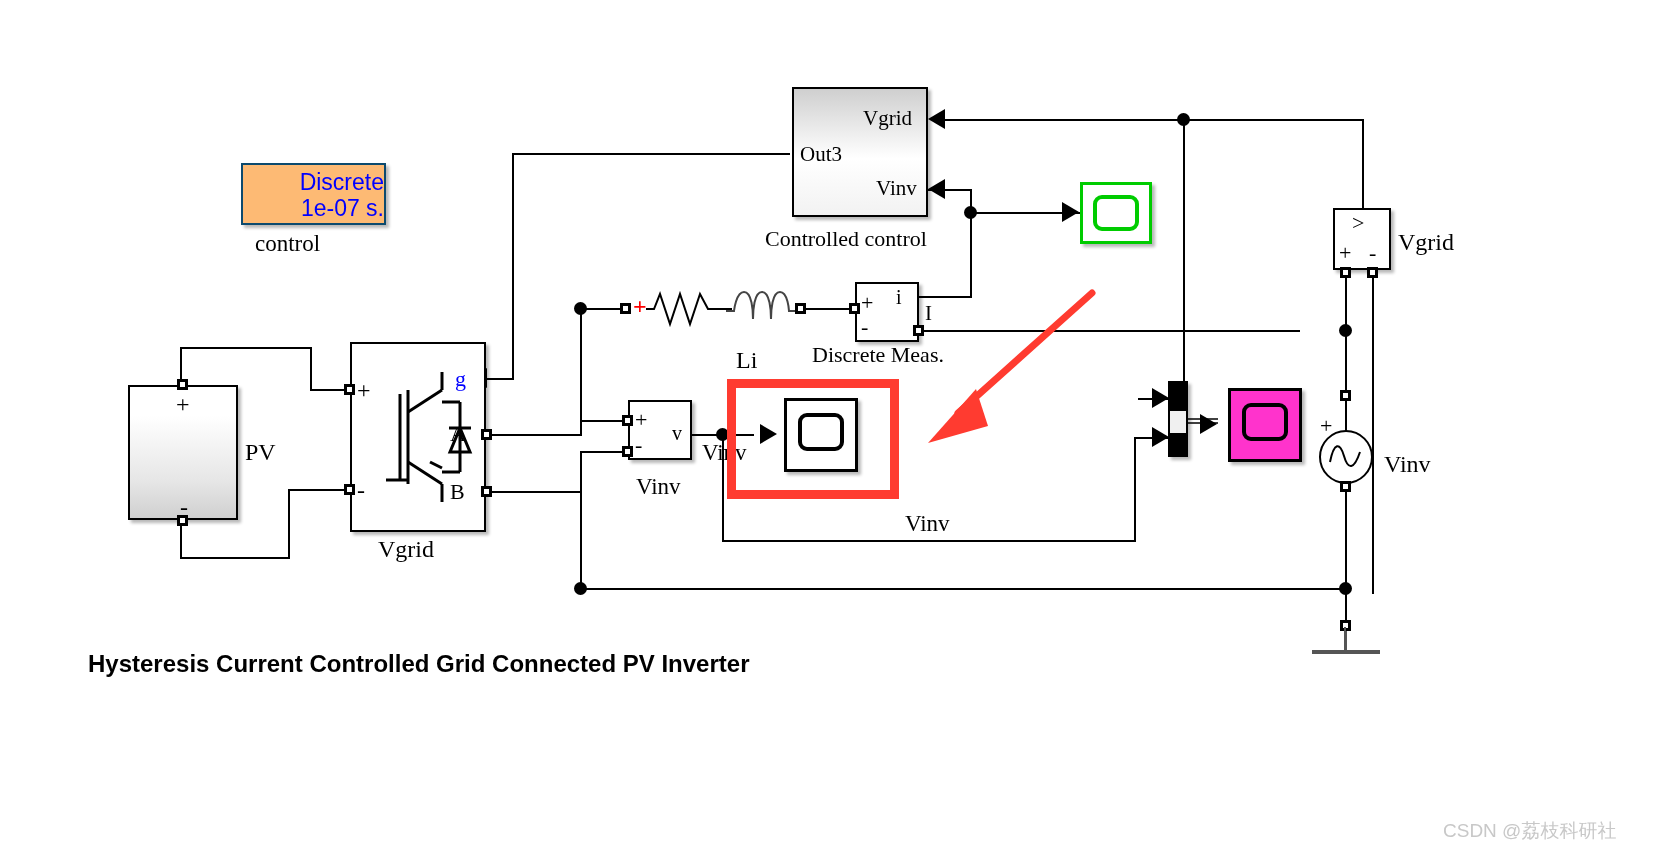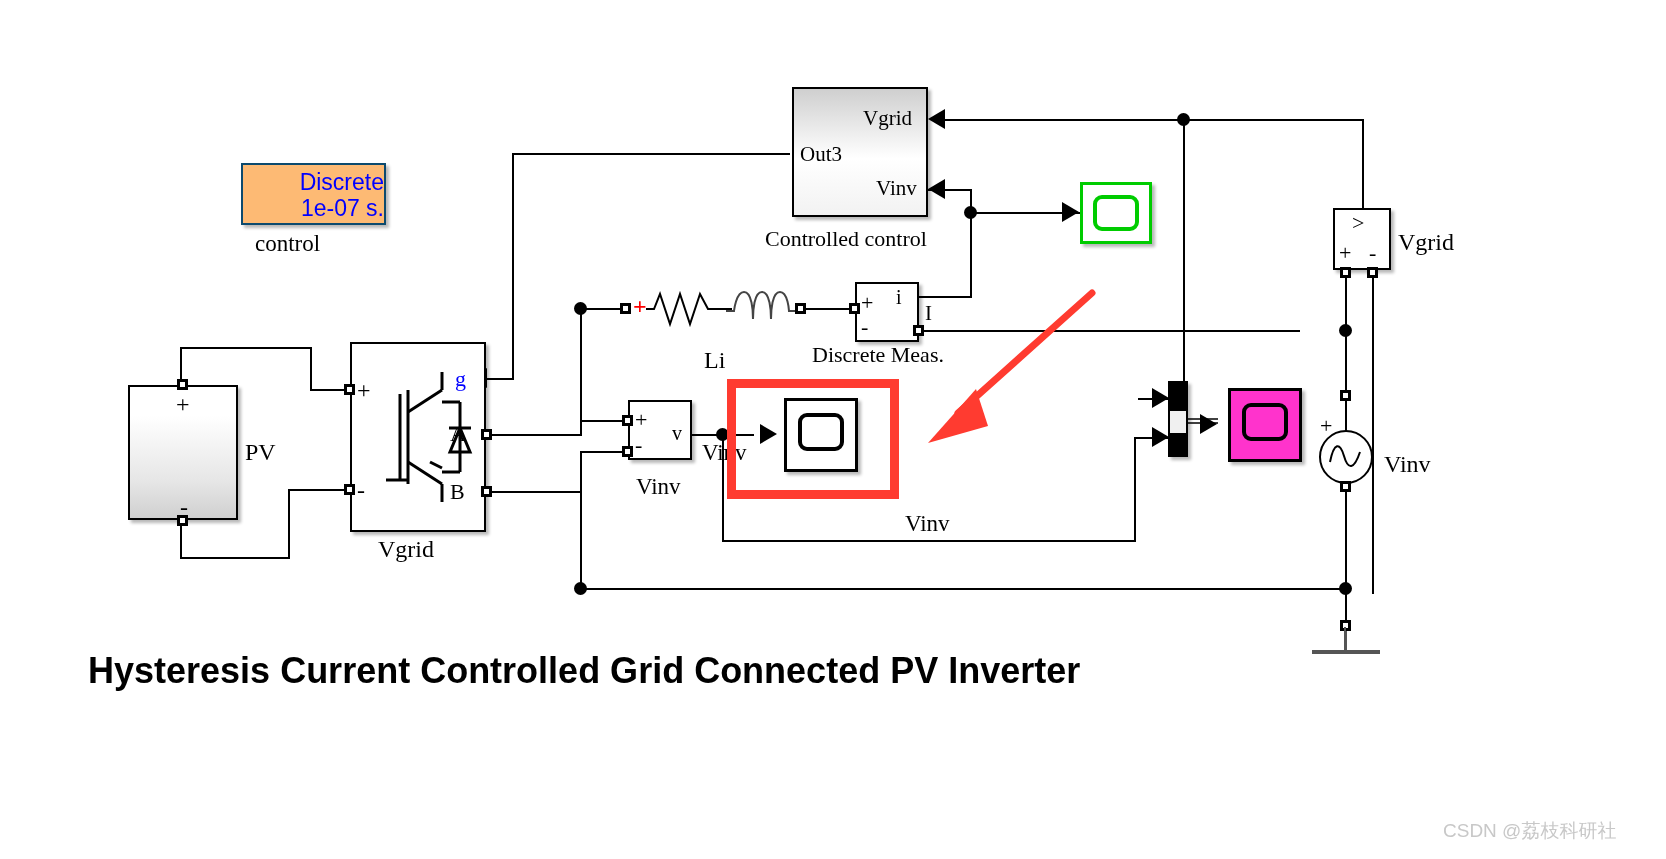--- a/index.html
+++ b/index.html
@@ -108,21 +108,21 @@
     left: 2px;
     width: calc(100% - 4px);
     background: #f0f0f0;
     border-top: 1px solid #000;
     border-bottom: 1px solid #000;
   }
   .title {
     position: absolute;
     font-family: "Liberation Sans", sans-serif;
     font-weight: bold;
-    font-size: 36px;
+    font-size: 24px;
     color: #000000;
     white-space: nowrap;
   }
   .watermark {
     position: absolute;
     font-family: "Liberation Sans", sans-serif;
     font-size: 19px;
     color: #c8c8c8;
     white-space: nowrap;
   }
@@ -289,21 +289,21 @@
 
   <div class="port" style="left:620px; top:303px;"></div>
   <div class="lbl lbl-red" style="left:633px; top:294px; font-size:24px; font-weight:bold;">+</div>
   <svg class="olay" style="left:646px; top:286px; width:86px; height:44px;" viewBox="0 0 86 44">
     <polyline points="0,23 8,23 14,8 24,38 34,8 44,38 54,8 62,23 86,23" stroke="#000" stroke-width="2" fill="none"></polyline>
   </svg>
   <svg class="olay" style="left:726px; top:286px; width:78px; height:44px;" viewBox="0 0 78 44">
     <path d="M0,25 L8,25 C8,25 10,6 18,6 C26,6 27,25 27,33 C27,25 28,6 36,6 C44,6 45,25 45,33 C45,25 46,6 54,6 C62,6 63,25 63,25 L78,25" stroke="#444" stroke-width="2" fill="none"></path>
   </svg>
   <div class="port" style="left:795px; top:303px;"></div>
-  <div class="lbl" style="left:704px; top:348px; font-size:24px;">Li</div>
+  <div class="lbl" style="left:736px; top:348px; font-size:24px;">Li</div>
 
   <div class="blk" style="left:855px; top:282px; width:64px; height:60px;"></div>
   <div class="lbl" style="left:861px; top:292px; font-size:22px;">+</div>
   <div class="lbl" style="left:861px; top:316px; font-size:22px;">-</div>
   <div class="lbl" style="left:896px; top:287px; font-size:20px;">i</div>
   <div class="port" style="left:849px; top:303px;"></div>
   <div class="port" style="left:913px; top:325px;"></div>
   <div class="lbl" style="left:925px; top:303px; font-size:21px;">I</div>
   <div class="lbl" style="left:812px; top:344px; font-size:22px;">Discrete Meas.</div>
 

